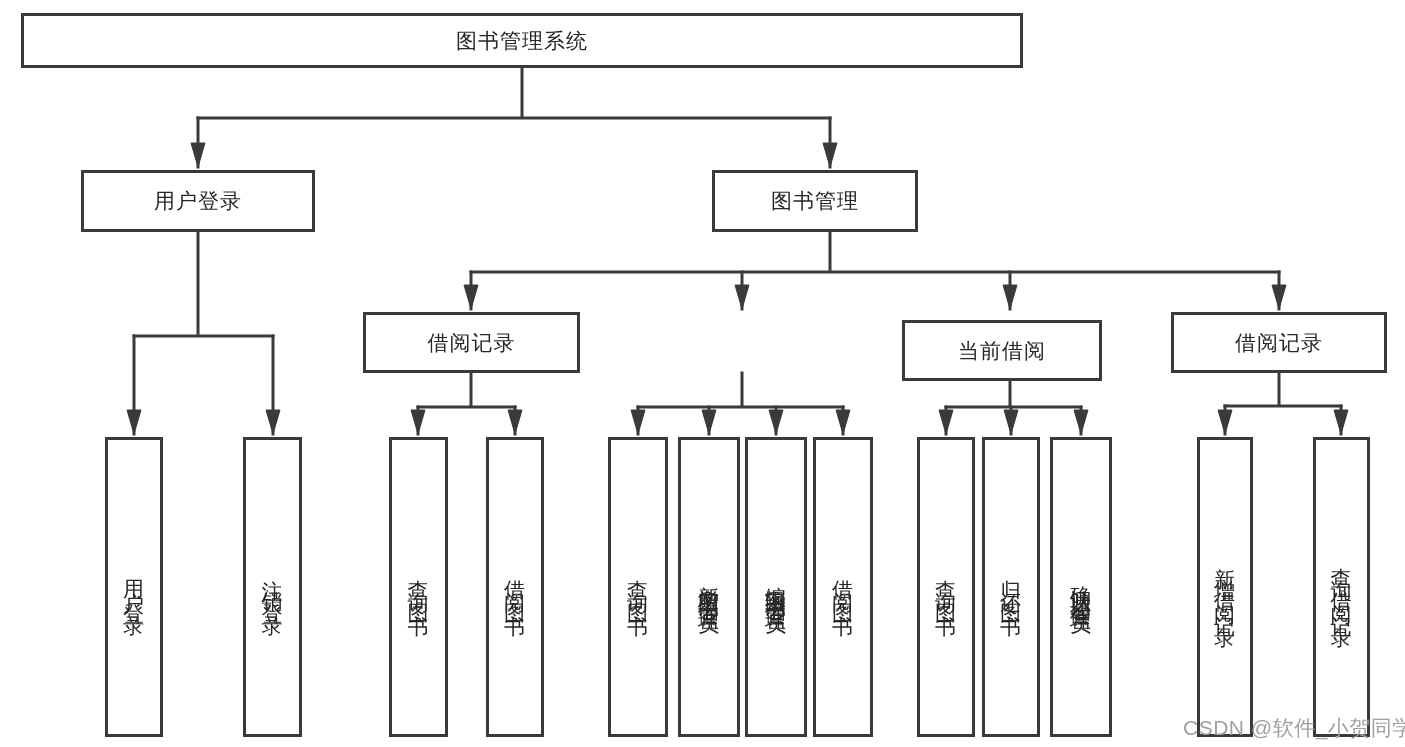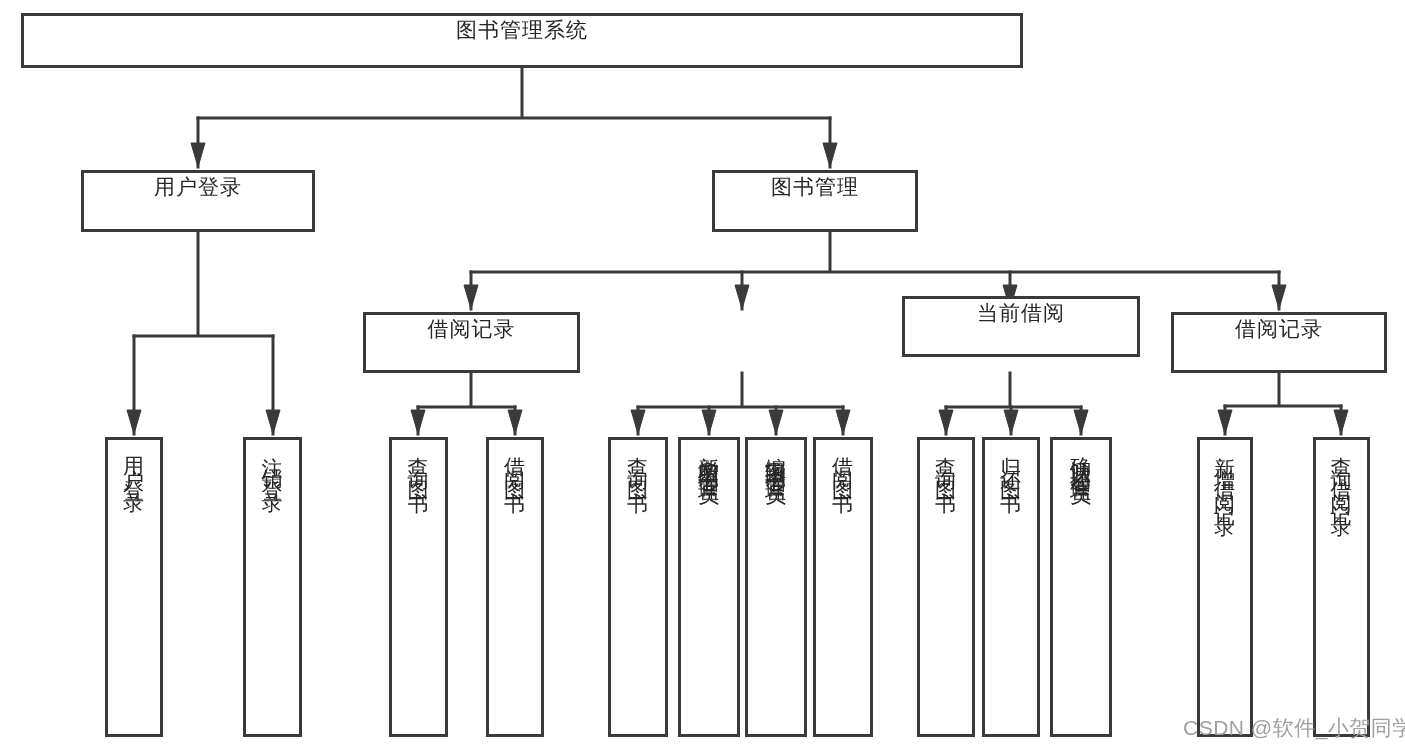--- a/index.html
+++ b/index.html
@@ -15,21 +15,21 @@
     background:var(--box-bg);
     font-family:"Liberation Sans","DejaVu Sans",sans-serif;
     overflow:hidden;
   }
   #connectors{position:absolute;left:0;top:0;width:1405px;height:747px;}
   .node{
     position:absolute;
     box-sizing:border-box;
     background:var(--box-bg);
     border:3px solid var(--line);
-    display:flex;align-items:flex-start;justify-content:center;
+    display:flex;align-items:center;justify-content:center;
     color:var(--text);
   }
   .node-h span{
     font-size:21px;
     letter-spacing:1px;
     white-space:nowrap;
   }
   .node-v span{
     writing-mode:vertical-rl;
     text-orientation:upright;
@@ -104,21 +104,21 @@
   <div class="node node-h" style="left:81px;top:170px;width:234px;height:62px">
     <span>用户登录</span>
   </div>
   <div class="node node-h" style="left:712px;top:170px;width:206px;height:62px">
     <span>图书管理</span>
   </div>
 
   <div class="node node-h" style="left:363px;top:312px;width:217px;height:61px">
     <span>借阅记录</span>
   </div>
-  <div class="node node-h" style="left:902px;top:296px;width:238px;height:61px">
+  <div class="node node-h" style="left:902px;top:320px;width:200px;height:61px">
     <span>当前借阅</span>
   </div>
   <div class="node node-h" style="left:1171px;top:312px;width:216px;height:61px">
     <span>借阅记录</span>
   </div>
 
   <div class="node node-v" style="left:105px;top:437px;width:58px;height:300px">
     <span>用户登录</span>
   </div>
   <div class="node node-v" style="left:243px;top:437px;width:59px;height:300px">

